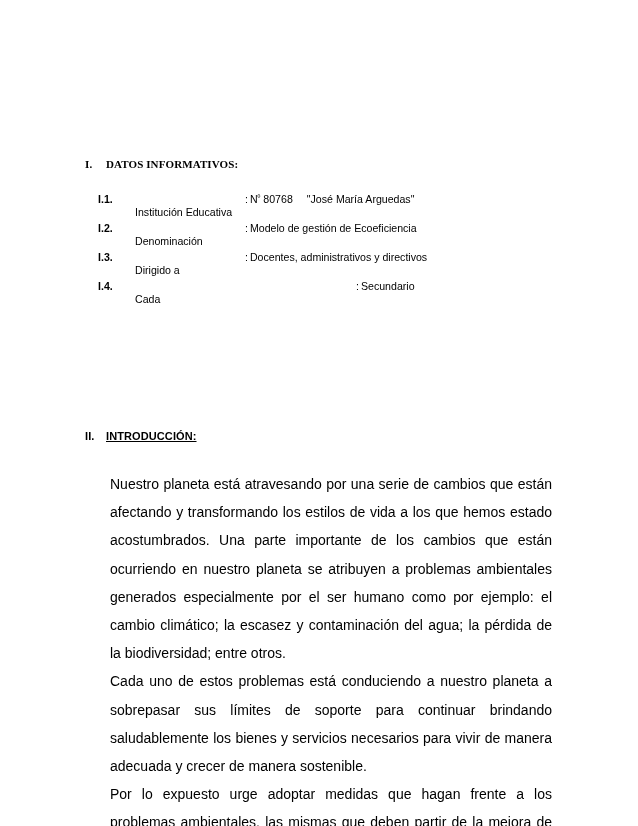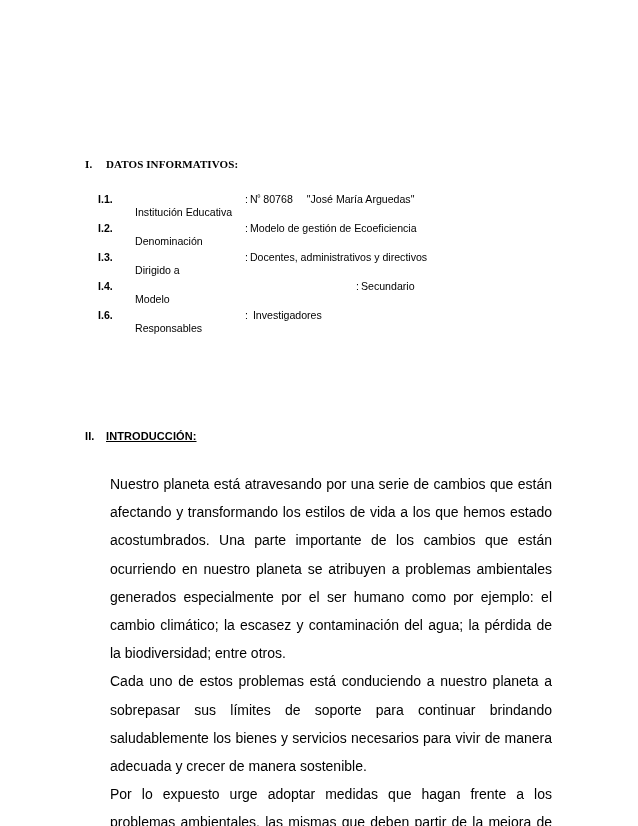--- a/index.html
+++ b/index.html
@@ -138,30 +138,25 @@
     </div>
 
     <div class="info-row">
       <span class="info-num">I.3.</span>
       <span class="info-label">Dirigido a</span>
       <span class="info-value col-a"><span class="sep">:</span><span>Docentes, administrativos y directivos</span></span>
     </div>
 
     <div class="info-row">
       <span class="info-num">I.4.</span>
-      <span class="info-label">Modelo</span>
+      <span class="info-label">Cada</span>
       <span class="info-value col-b"><span class="sep">:</span><span>Secundario</span></span>
     </div>
 
 
-    <div class="info-row">
-      <span class="info-num">I.6.</span>
-      <span class="info-label">Responsables</span>
-      <span class="info-value col-a"><span class="sep">:</span><span> Investigadores</span></span>
-    </div>
 
 
   </div>
 
   <div class="section-head" id="sec-2">
     <span class="sec-num">II.</span><span>INTRODUCCIÓN:</span>
   </div>
 
   <div class="body-block">
     <p>Nuestro planeta está atravesando por una serie de cambios que están afectando y transformando los estilos de vida a los que hemos estado acostumbrados. Una parte importante de los cambios que están ocurriendo en nuestro planeta se atribuyen a problemas ambientales generados especialmente por el ser humano como por ejemplo: el cambio climático; la escasez y contaminación del agua; la pérdida de la biodiversidad; entre otros.</p>

